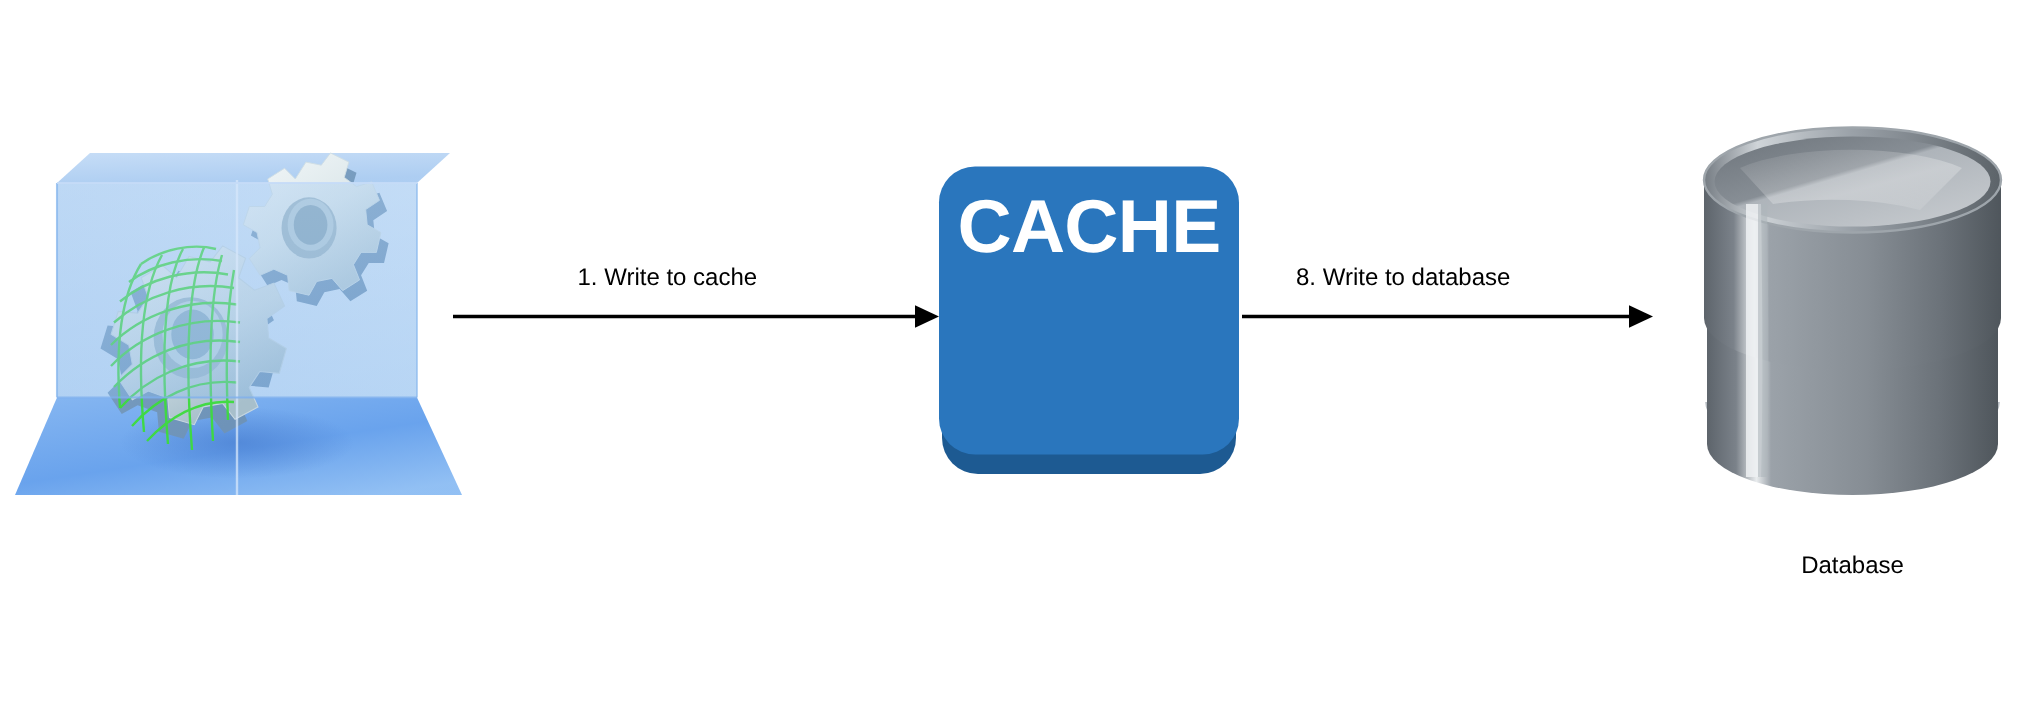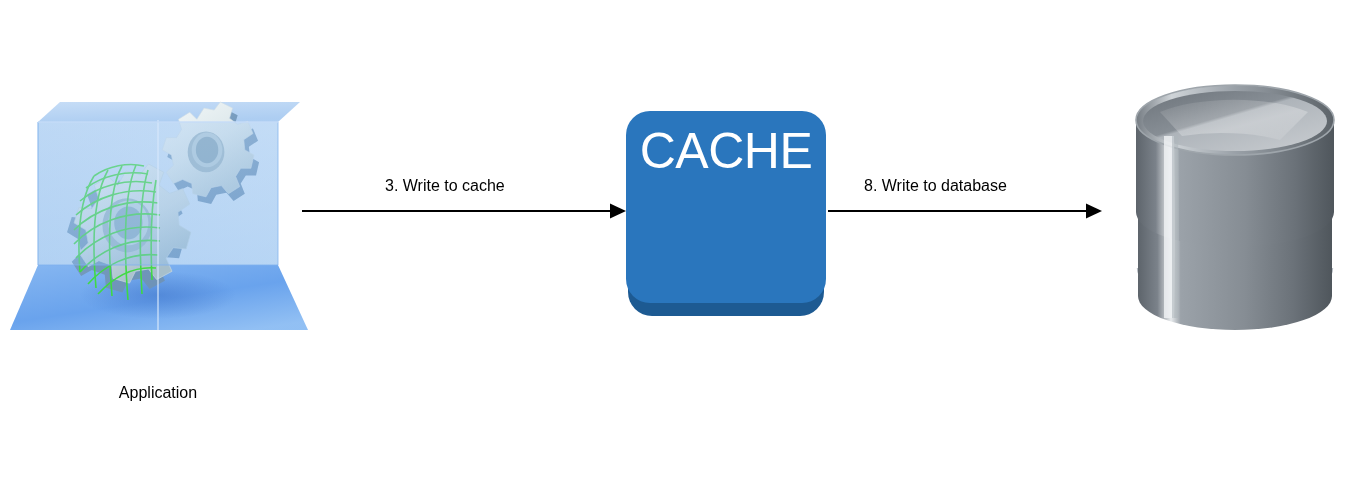--- a/index.html
+++ b/index.html
@@ -66,21 +66,21 @@
     border-radius: 24px;
     background: #2a76bd;
     display: flex;
     align-items: flex-start;
     justify-content: center;
   }
   .cache-text {
     margin-top: 14px;
     font-family: "Liberation Sans", sans-serif;
     font-size: 50px;
-    font-weight: normal;
+    font-weight: bold;
     color: #ffffff;
     letter-spacing: -0.5px;
     line-height: 1.05;
     user-select: none;
   }
 
   
   #db-node {
     position: absolute;
     left: 1130px;
@@ -225,29 +225,28 @@
       <line x1="150" y1="40" x2="150" y2="250" stroke="#d6e7fb" stroke-width="1.6" opacity="0.75"></line>
 
       <line x1="270" y1="42" x2="270" y2="185" stroke="#8ab9ee" stroke-width="1.2" opacity="0.7"></line>
 
       <line x1="30" y1="42" x2="270" y2="42" stroke="#c6dcf8" stroke-width="1.4" opacity="0.9"></line>
 
       <line x1="30" y1="185" x2="270" y2="185" stroke="#7fb0ee" stroke-width="1.2" opacity="0.8"></line>
     </svg>
   </div>
 
-  <div class="node-label" style="left:8px; top:385px; width:300px;">Application</div>
 
   <div class="arrow" style="left:300px; top:200px;">
     <svg width="330" height="24" viewBox="0 0 330 24">
       <line x1="2" y1="11" x2="310" y2="11" stroke="#000000" stroke-width="2.2"></line>
       <polygon points="310,3.5 326,11 310,18.5" fill="#000000"></polygon>
     </svg>
   </div>
-  <div class="arrow-label" style="left:385px; top:178px;">3. Write to cache</div>
+  <div class="arrow-label" style="left:385px; top:178px;">1. Write to cache</div>
 
   <div id="cache-node">
     <div class="cache-shadow"></div>
     <div class="cache-body">
       <span class="cache-text">CACHE</span>
     </div>
   </div>
 
   <div class="arrow" style="left:826px; top:200px;">
     <svg width="290" height="24" viewBox="0 0 290 24">
@@ -312,14 +311,15 @@
 
       <path d="M30,34 A92,30 0 0 1 178,34 L150,62 A92,30 0 0 0 52,58 Z" fill="url(#topHiG)"></path>
       <ellipse cx="105" cy="42" rx="99" ry="35" fill="none" stroke="#9ea5ab" stroke-width="1.6"></ellipse>
 
       <path d="M36,60 L42,60 L46,296 L34,296 Z" fill="#eef1f3" opacity="0.0"></path>
       <path d="M34,58 L44,58 C44,58 46,170 44,240 L34,240 C34,170 34,58 34,58 Z" fill="#edf0f2" opacity="0.85"></path>
       <path d="M42,58 L48,58 C48,58 50,170 48,240 L42,240 Z" fill="#aeb5bb" opacity="0.6"></path>
     </svg>
   </div>
 
+  <div class="node-label" style="left:1130px; top:370px; width:210px;">Database</div>
 
 </div>
 
 </body></html>

